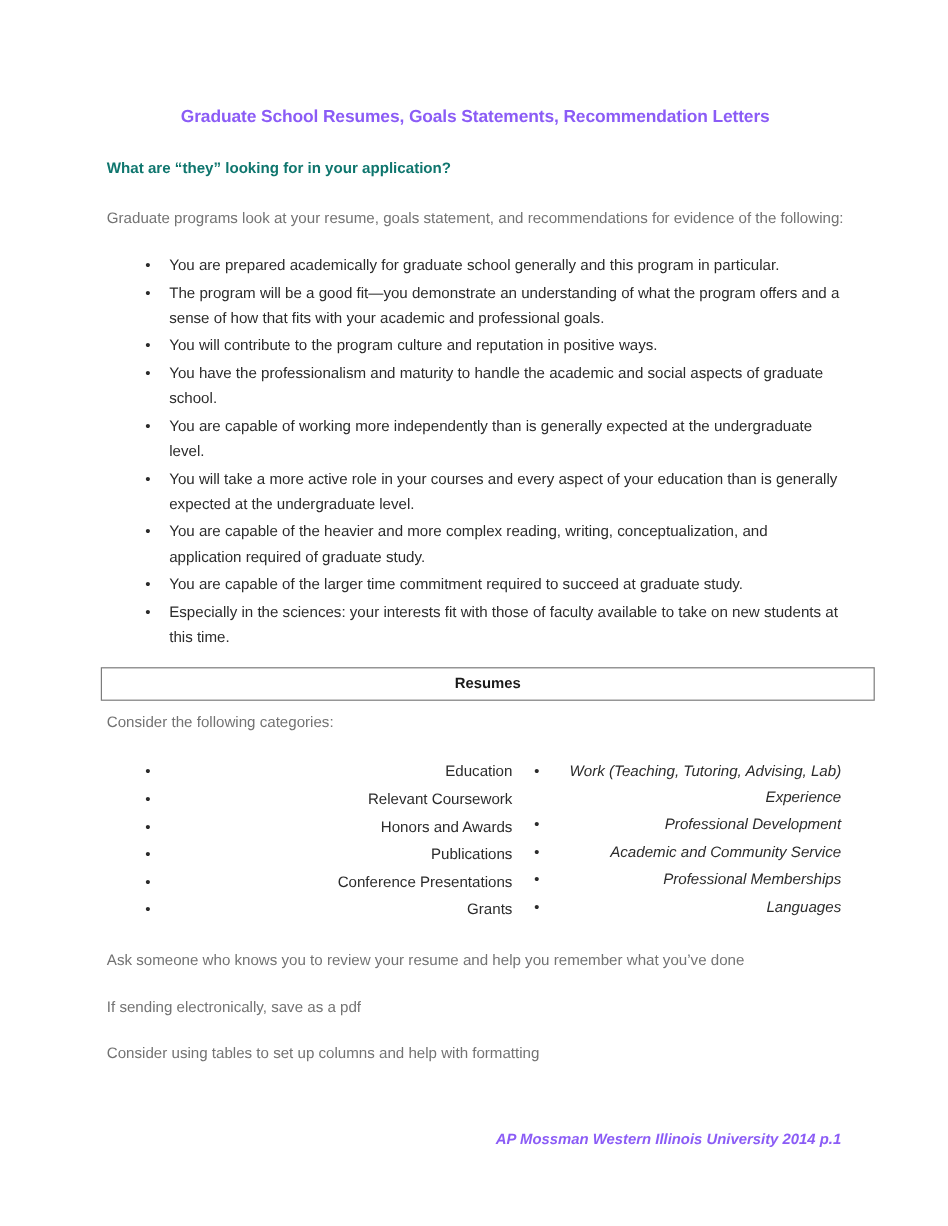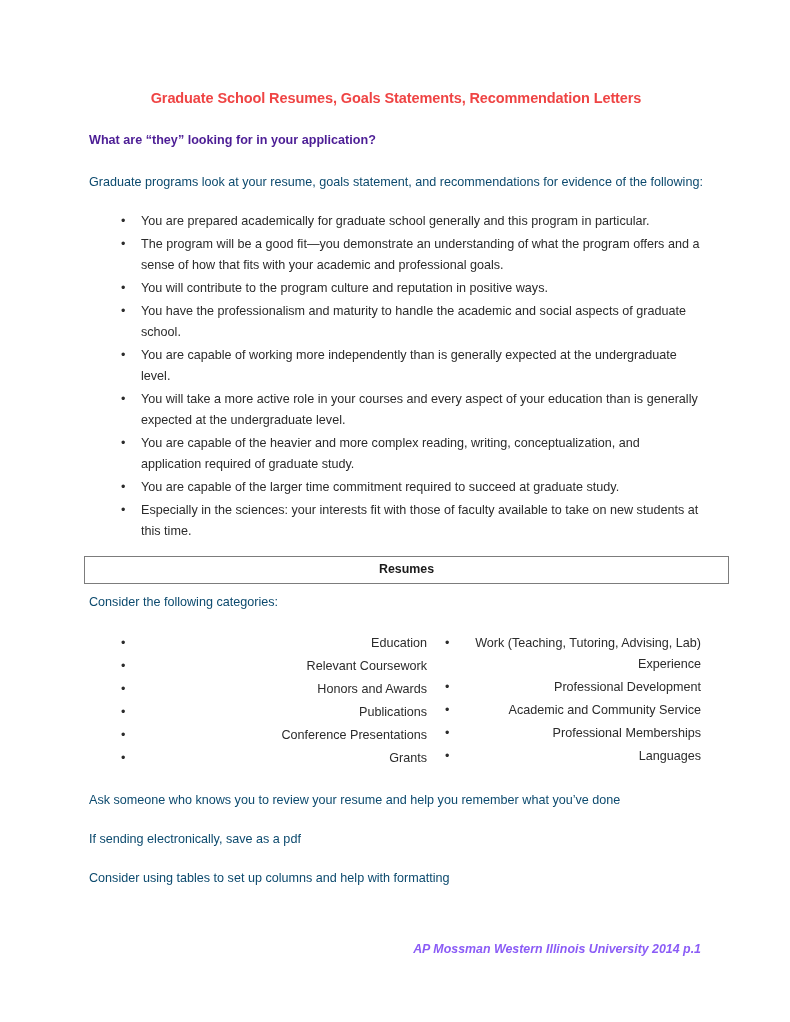--- a/index.html
+++ b/index.html
@@ -32,36 +32,36 @@
     width: 614px;
   }
 
   .doc-title {
     font-size: 14.5px;
     font-weight: bold;
     text-align: center;
     letter-spacing: -0.1px;
     line-height: 20px;
     margin: 0 0 22px 0;
-    color: #ef4444;
+    color: #8b5cf6;
   }
 
   .q-heading {
     font-size: 12.6px;
     font-weight: bold;
     line-height: 20px;
     margin: 0 0 22px 0;
-    color: #4c1d95;
+    color: #0f766e;
   }
 
   .para {
     font-size: 12.6px;
     line-height: 21px;
     margin: 0 0 18px 0;
-    color: #0c4a6e;
+    color: #737373;
   }
 
   ul.bullets {
     list-style: none;
     margin: 0;
     padding: 0;
   }
 
   ul.bullets > li {
     position: relative;
@@ -105,20 +105,21 @@
     display: flex;
     width: 100%;
     text-align: right;
   }
   .col-left {
     width: 340px;
     flex: 0 0 340px;
   }
   .col-right {
     flex: 1 1 auto;
+    font-style: italic;
   }
 
   .col-left ul.bullets > li::before { left: 30px; }
   .col-left ul.bullets > li { padding-left: 50px; }
 
   .col-right ul.bullets > li::before { left: 14px; }
   .col-right ul.bullets > li { padding-left: 34px; }
 
   .footer-note {
     position: absolute;

